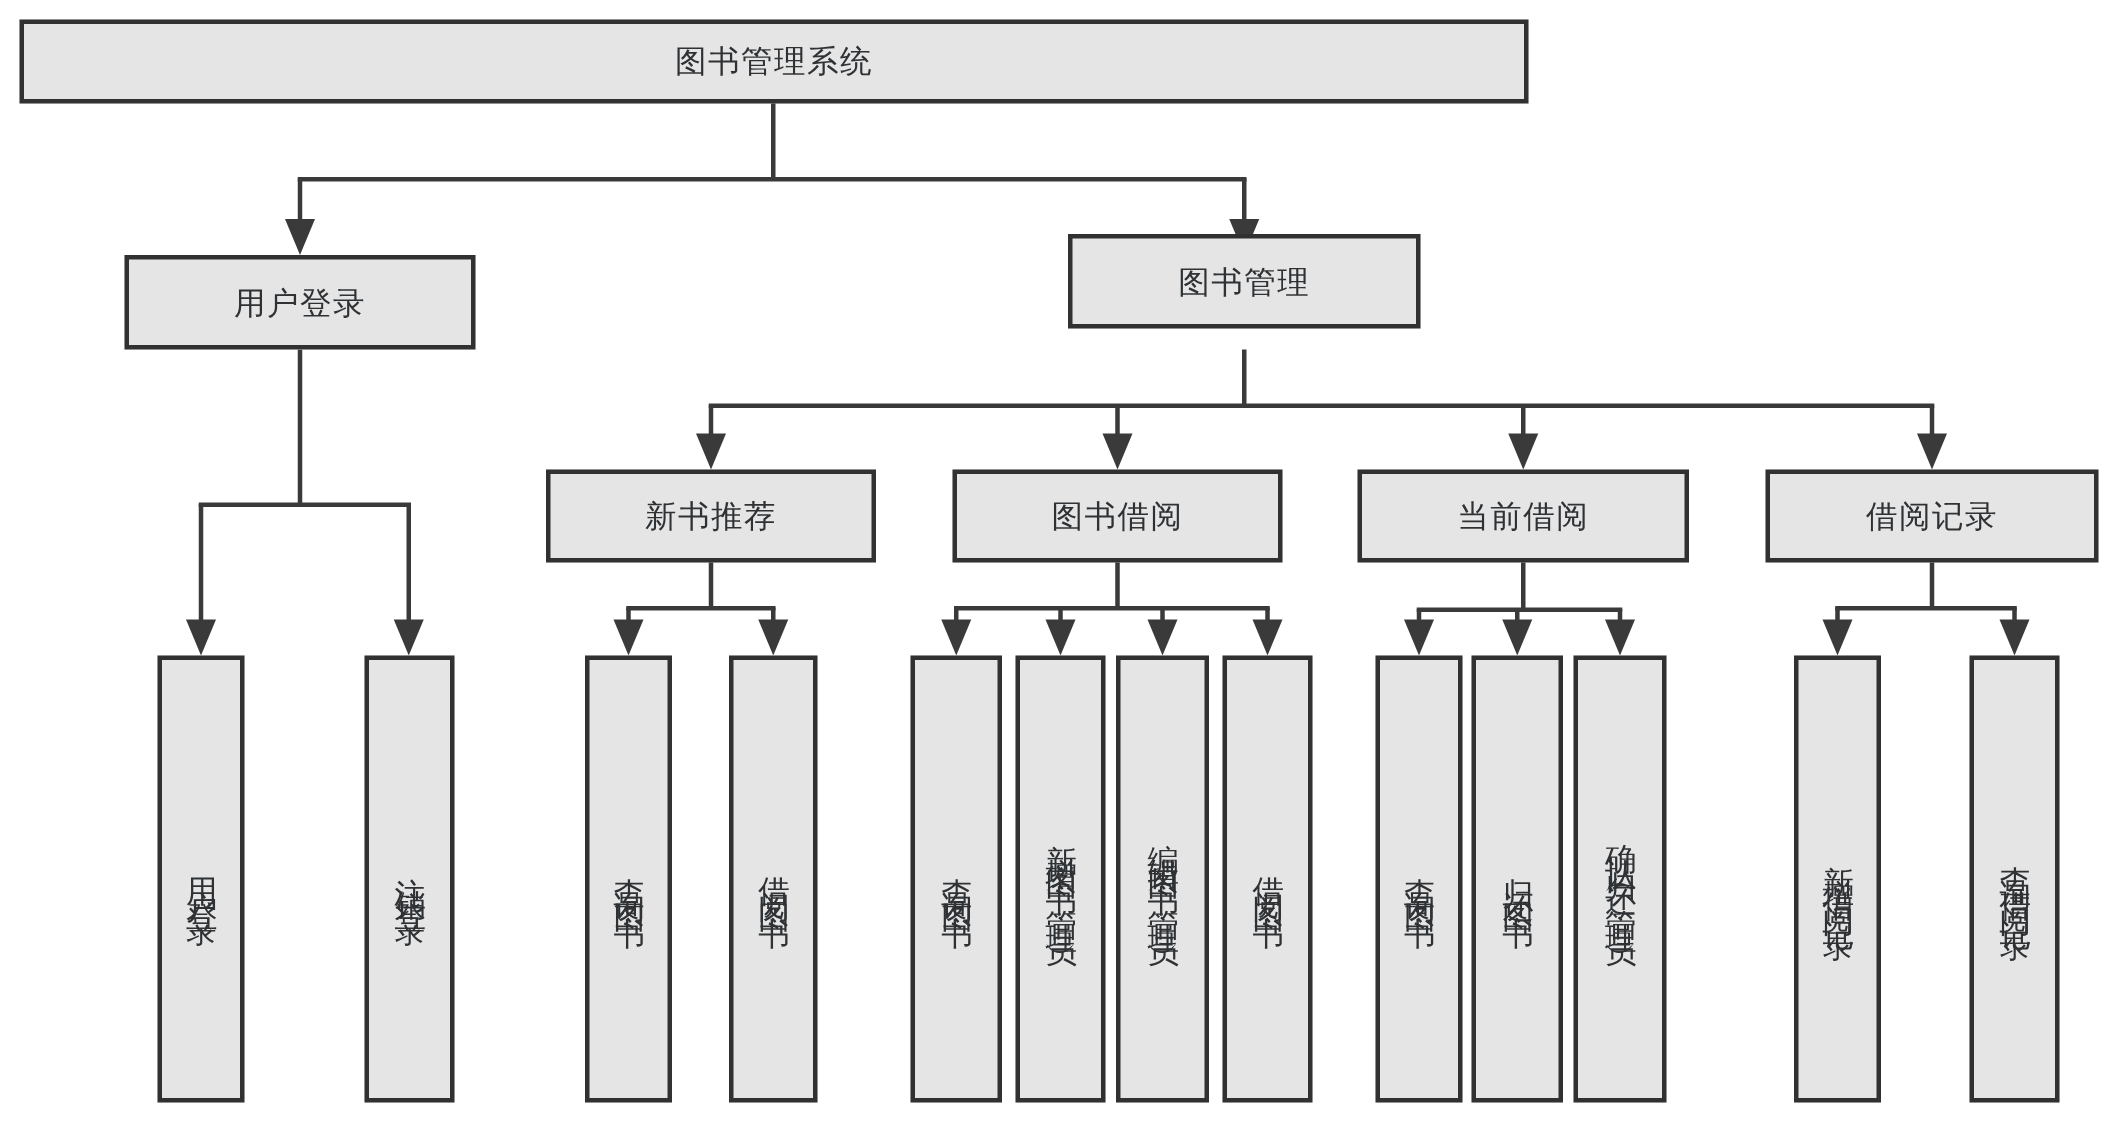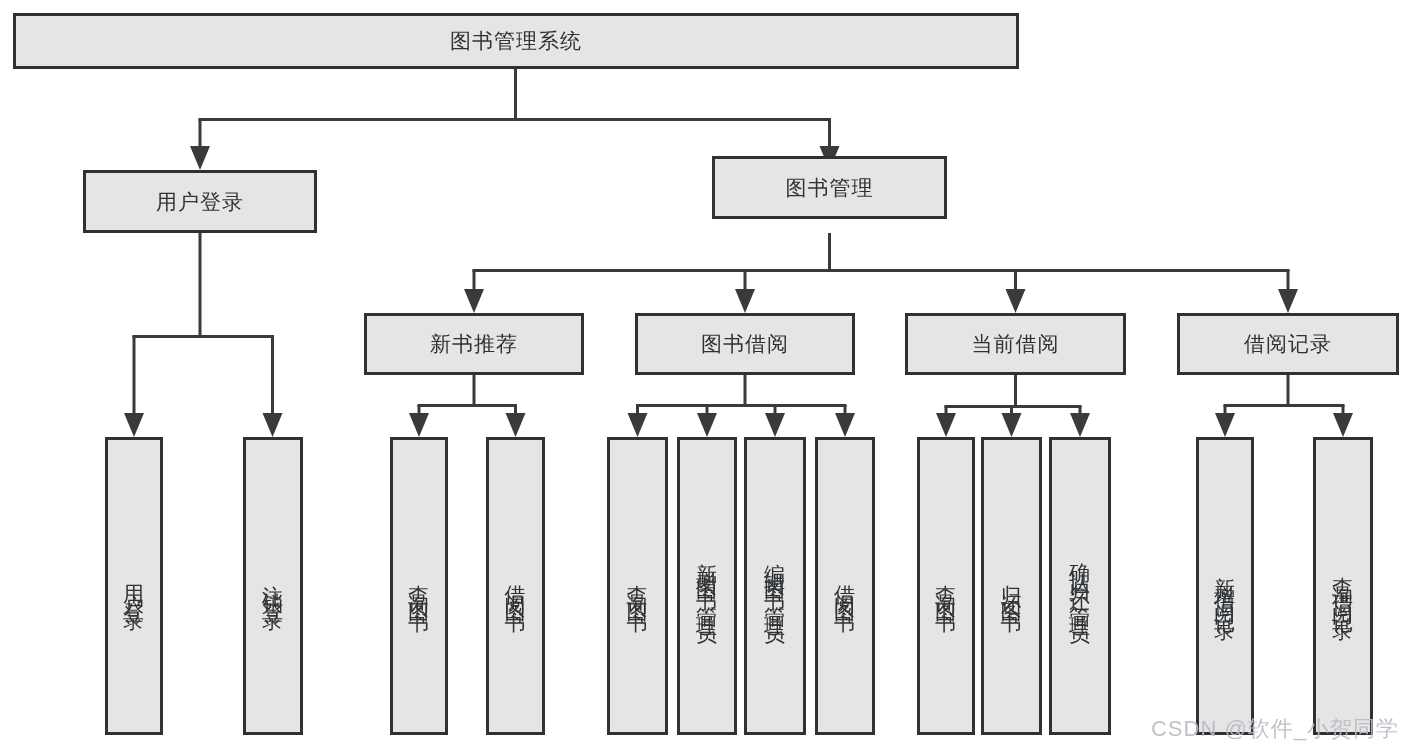--- a/index.html
+++ b/index.html
@@ -196,14 +196,13 @@
     <span class="vlabel">确认归还（管理员）</span>
   </div>
 
   <div class="box vbox" id="l-g5-0">
     <span class="vlabel">新增借阅记录</span>
   </div>
   <div class="box vbox" id="l-g5-1">
     <span class="vlabel">查询借阅记录</span>
   </div>
 
-  <div class="watermark">CSDN @软件_小贺同学</div>
 </div>
 
 </body></html>

